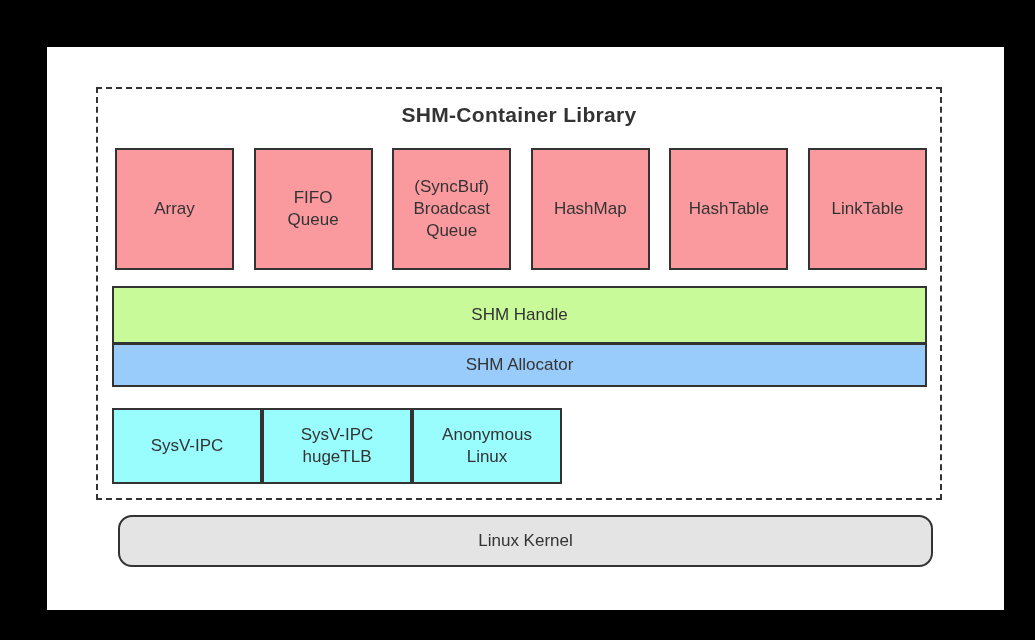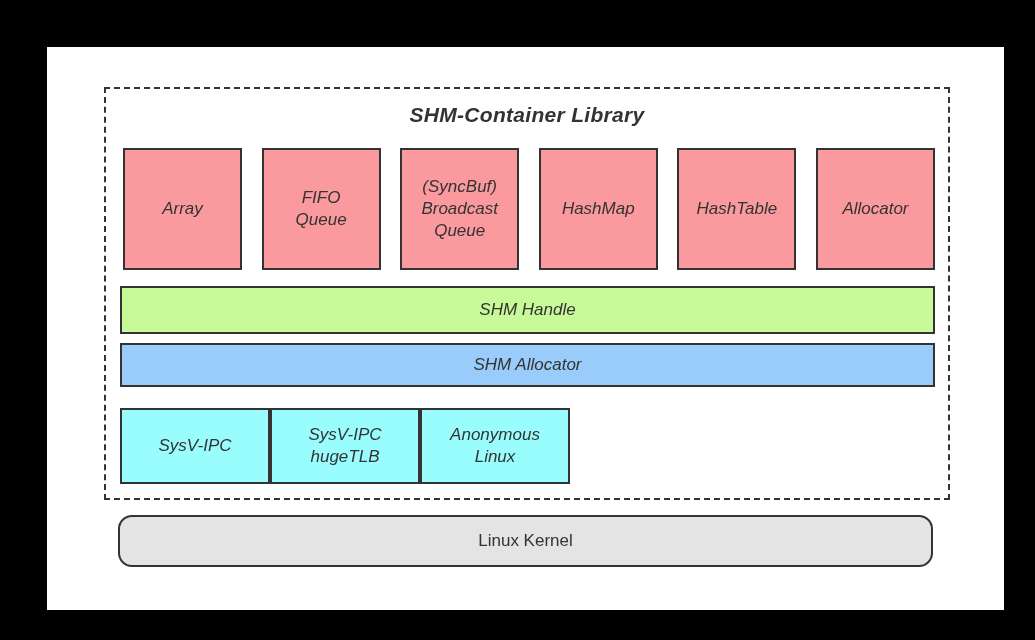--- a/index.html
+++ b/index.html
@@ -10,25 +10,24 @@
     overflow: hidden;
   }
   .canvas {
     position: absolute;
     left: 47px; top: 47px;
     width: 957px; height: 563px;
     background: var(--canvas-bg, #ffffff);
   }
   .dashed-box {
     position: absolute;
-    left: 57px; top: 40px;
+    left: 49px; top: 40px;
     width: 846px; height: 413px;
     border: 2px dashed var(--border, #333333);
     background: transparent;
-    font-style: italic;
   }
   .diagram-title {
     position: absolute;
     left: 0; top: 14px;
     width: 100%;
     text-align: center;
     font-size: 21px;
     font-weight: bold;
     letter-spacing: 0.3px;
     color: var(--text, #333333);
@@ -53,21 +52,21 @@
   .container-box {
     flex: 0 0 119px;
     height: 122px;
     background: var(--pink, #fb9a9e);
   }
   .layer-bar {
     position: absolute;
     left: 14px; right: 13px;
     height: 42px;
   }
-  .handle-bar { top: 197px; height: 48px; background: var(--green, #c9fa99); }
+  .handle-bar { top: 197px; height: 58px; background: var(--green, #c9fa99); }
   .allocator-bar { top: 254px; height: 44px; background: var(--blue, #9accfb); }
   .cyan-row {
     position: absolute;
     left: 14px; right: 13px; top: 319px; height: 76px;
     display: flex;
   }
   .backend-box {
     flex: 0 0 150px;
     height: 76px;
     background: var(--cyan, #9afdfd);
@@ -102,21 +101,21 @@
 Broadcast
 Queue</span>
       </div>
       <div class="node container-box">
         <span>HashMap</span>
       </div>
       <div class="node container-box">
         <span>HashTable</span>
       </div>
       <div class="node container-box">
-        <span>Allocator</span>
+        <span>LinkTable</span>
       </div>
     </div>
 
     <div class="node layer-bar handle-bar">
       <span>SHM Handle</span>
     </div>
 
     <div class="node layer-bar allocator-bar">
       <span>SHM Allocator</span>
     </div>

